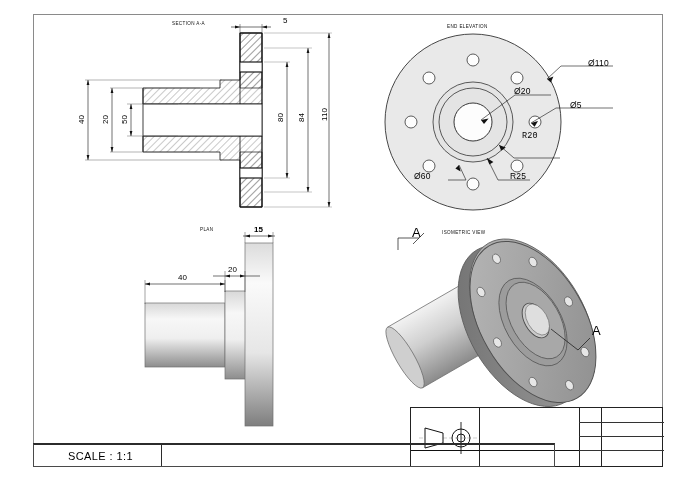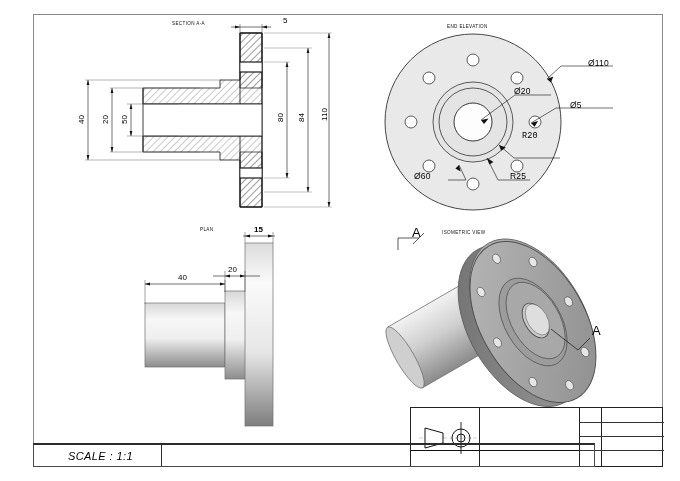--- a/index.html
+++ b/index.html
@@ -20,22 +20,22 @@
   .dimtxt.rot{transform:rotate(-90deg);transform-origin:center center;}
   .big{font-size:13px;}
   svg{position:absolute;overflow:visible;}
 
   
   .tb{position:absolute;box-sizing:border-box;}
   .tb-outer{left:410px;top:407px;width:253px;height:60px;
             border:1px solid #222;}
   .tb-row{position:absolute;left:0;width:100%;border-top:1px solid #333;}
   .tb-col{position:absolute;top:0;height:100%;border-left:1px solid #222;}
-  .scalebar{position:absolute;left:33px;top:443px;width:562px;height:24px;
-            box-sizing:border-box;border:1px solid #4a4a4a;border-top:2px solid #2b2b2b;font-style:italic;}
+  .scalebar{position:absolute;left:33px;top:443px;width:522px;height:24px;
+            box-sizing:border-box;border:1px solid #4a4a4a;border-top:2px solid #2b2b2b;}
   .scalebar .divider{position:absolute;left:127px;top:0;bottom:0;
             border-left:1.5px solid #2b2b2b;}
   .scale-text{position:absolute;left:34px;top:5px;font-size:11px;letter-spacing:.4px;}
 </style>
 </head>
 <body>
 
 <div id="sheet">
 
   <div class="frame"></div>

